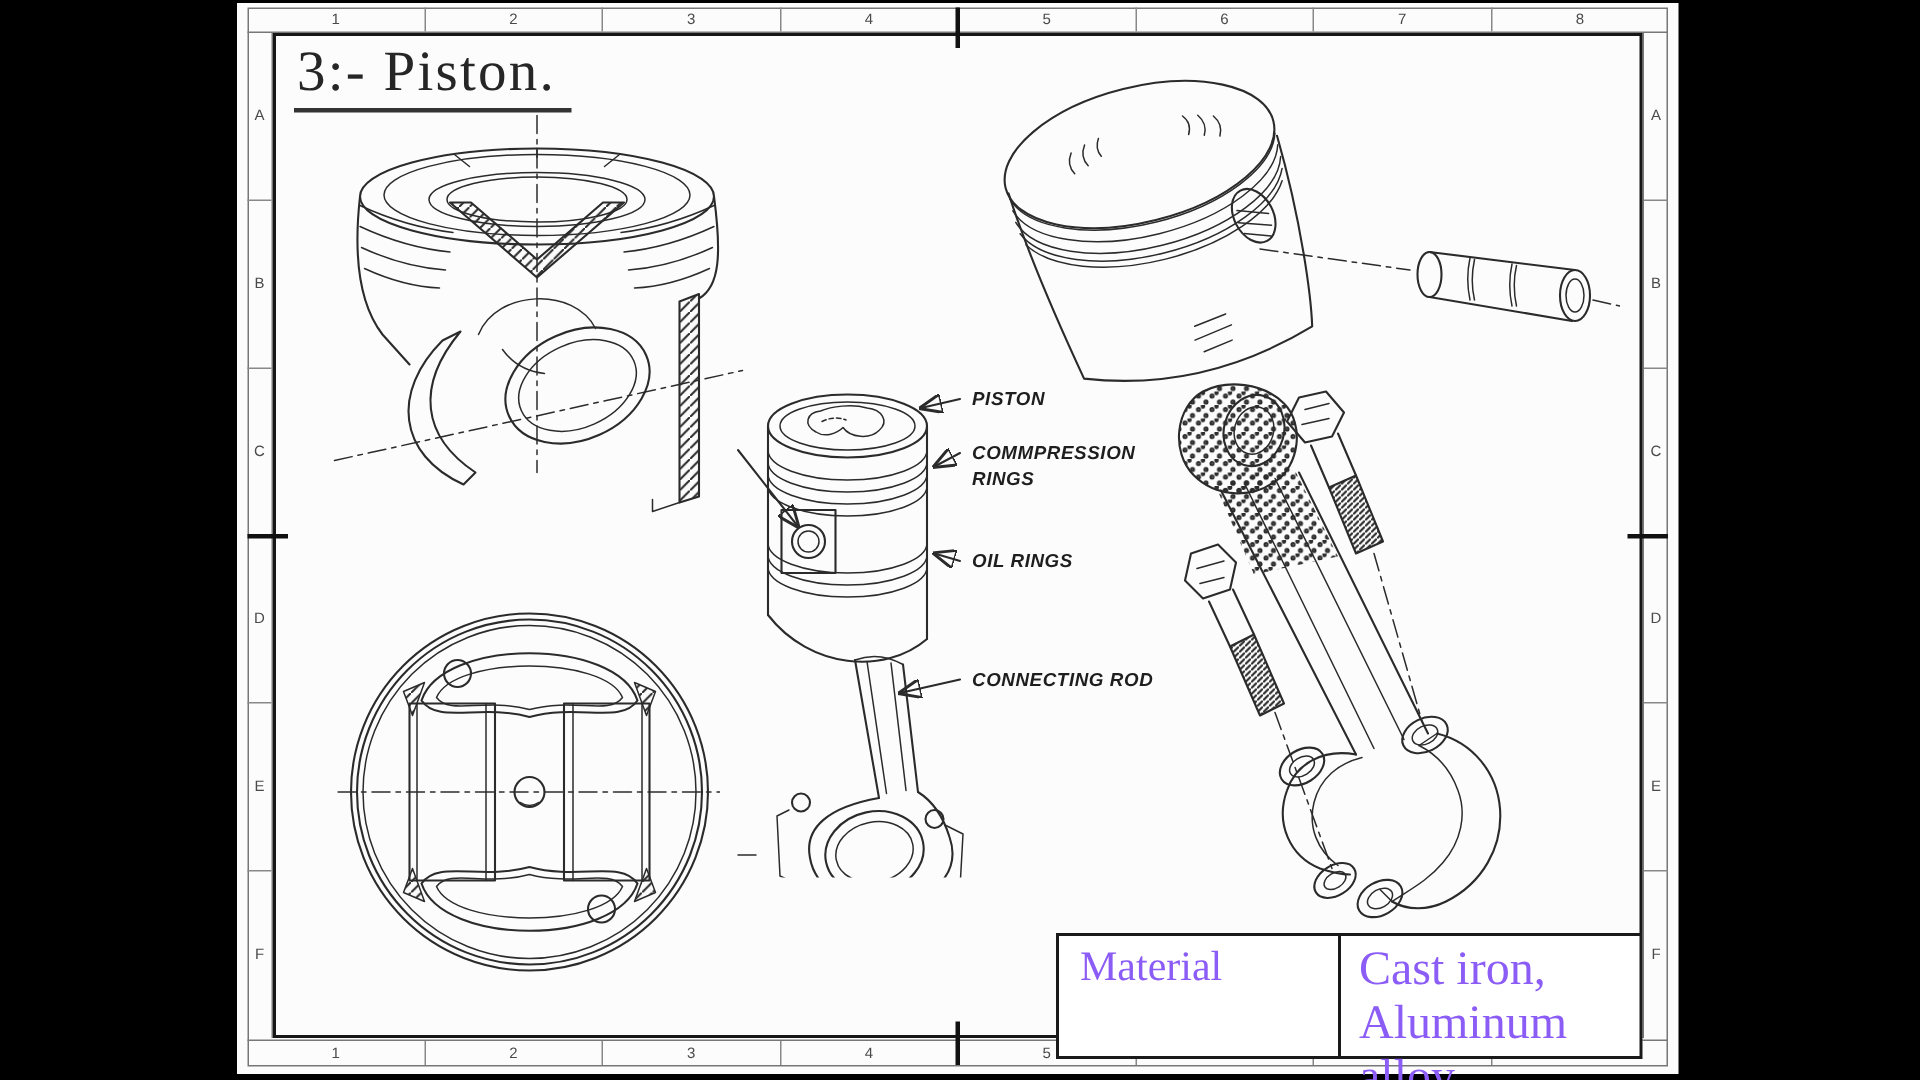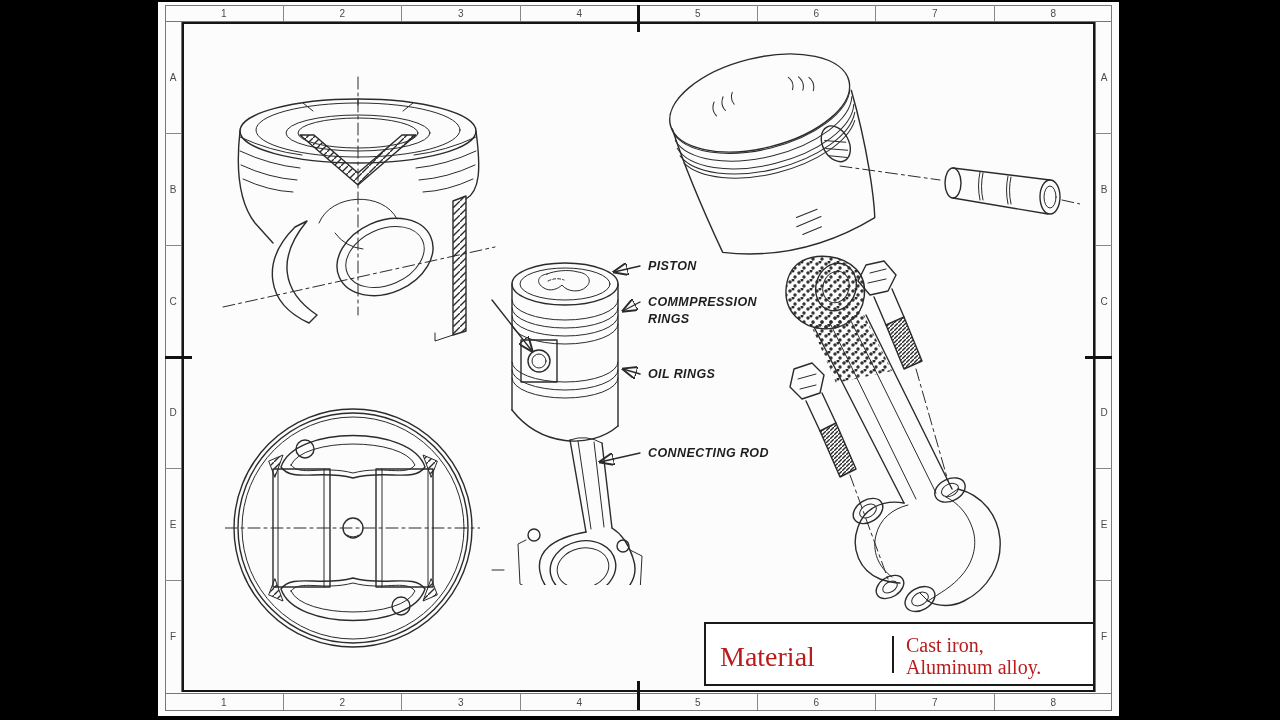--- a/index.html
+++ b/index.html
@@ -25,26 +25,26 @@
   .tick{position:absolute;background:#111;}
   .tick-top{left:479px;top:3px;width:3px;height:27px;}
   .tick-bottom{left:479px;top:679px;width:3px;height:29px;}
   .tick-left{left:7px;top:354px;width:27px;height:3px;}
   .tick-right{left:927px;top:354px;width:27px;height:3px;}
   
   .title{position:absolute;left:38px;top:24px;font-family:"Liberation Serif",serif;
          font-size:38px;letter-spacing:1.5px;color:#262626;border-bottom:3px solid #333;
          padding:0 10px 2px 2px;}
   
-  .mat-table{position:absolute;left:546px;top:620px;width:391px;height:64px;background:#fff;
+  .mat-table{position:absolute;left:546px;top:620px;width:391px;height:84px;background:#fff;
              border:2px solid #1a1a1a;box-sizing:border-box;display:flex;
-             font-family:"Liberation Serif",serif;color:#b91c1c;align-items:center;}
+             font-family:"Liberation Serif",serif;color:#8b5cf6;}
   .mat-label{width:188px;border-right:2px solid #1a1a1a;box-sizing:border-box;
              font-size:28px;padding:5px 0 0 14px;}
-  .mat-value{flex:1;font-size:20px;line-height:1.12;padding:4px 16px 0 12px;}
+  .mat-value{flex:1;font-size:32px;line-height:1.12;padding:4px 16px 0 12px;}
   
   .fig{position:absolute;font-style:italic;}
   .fig1{left:57px;top:73px;}
   .fig2{left:67px;top:383px;}
   .fig3{left:332px;top:248px;}
   .fig4{left:492px;top:40px;}
   .fig5{left:612px;top:241px;}
   svg path,svg line,svg ellipse,svg circle,svg rect,svg polygon{
     stroke:#2b2b2b;fill:none;stroke-width:1.4;stroke-linecap:round;stroke-linejoin:round;}
   svg .thin{stroke-width:1;}
@@ -116,20 +116,21 @@
       <div class="zr">E</div>
       <div class="zr">F</div>
     </div>
 
     <div class="inner-frame"></div>
     <div class="tick tick-top"></div>
     <div class="tick tick-bottom"></div>
     <div class="tick tick-left"></div>
     <div class="tick tick-right"></div>
 
+    <div class="title">3:- Piston.</div>
 
     <div class="fig fig1">
       <svg width="285" height="275" viewBox="0 0 285 275">
         <path class="dd" d="M143,2 V240"></path>
         <path class="dd" d="M8,232 L280,172"></path>
         <ellipse cx="143" cy="56" rx="118" ry="32"></ellipse>
         <ellipse cx="143" cy="55" rx="102" ry="27" class="thin"></ellipse>
         <ellipse cx="143" cy="58" rx="72" ry="18" class="thin"></ellipse>
         <ellipse cx="143" cy="58" rx="60" ry="15" class="thin"></ellipse>
         <path class="thin" d="M88,28 l10,8 M198,28 l-10,8 M143,24 l0,6"></path>

